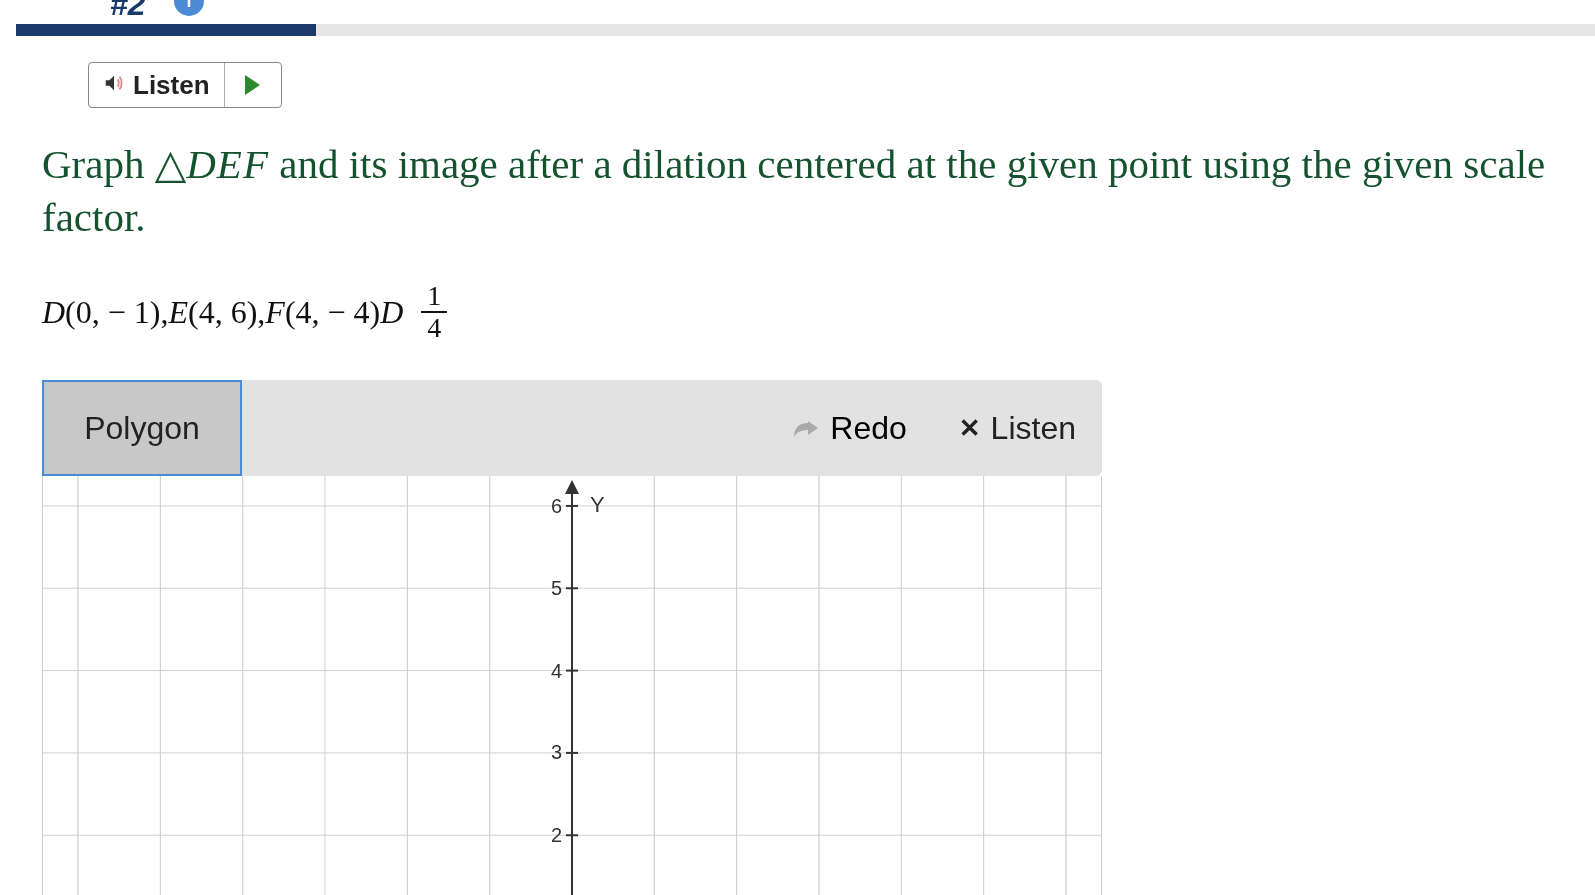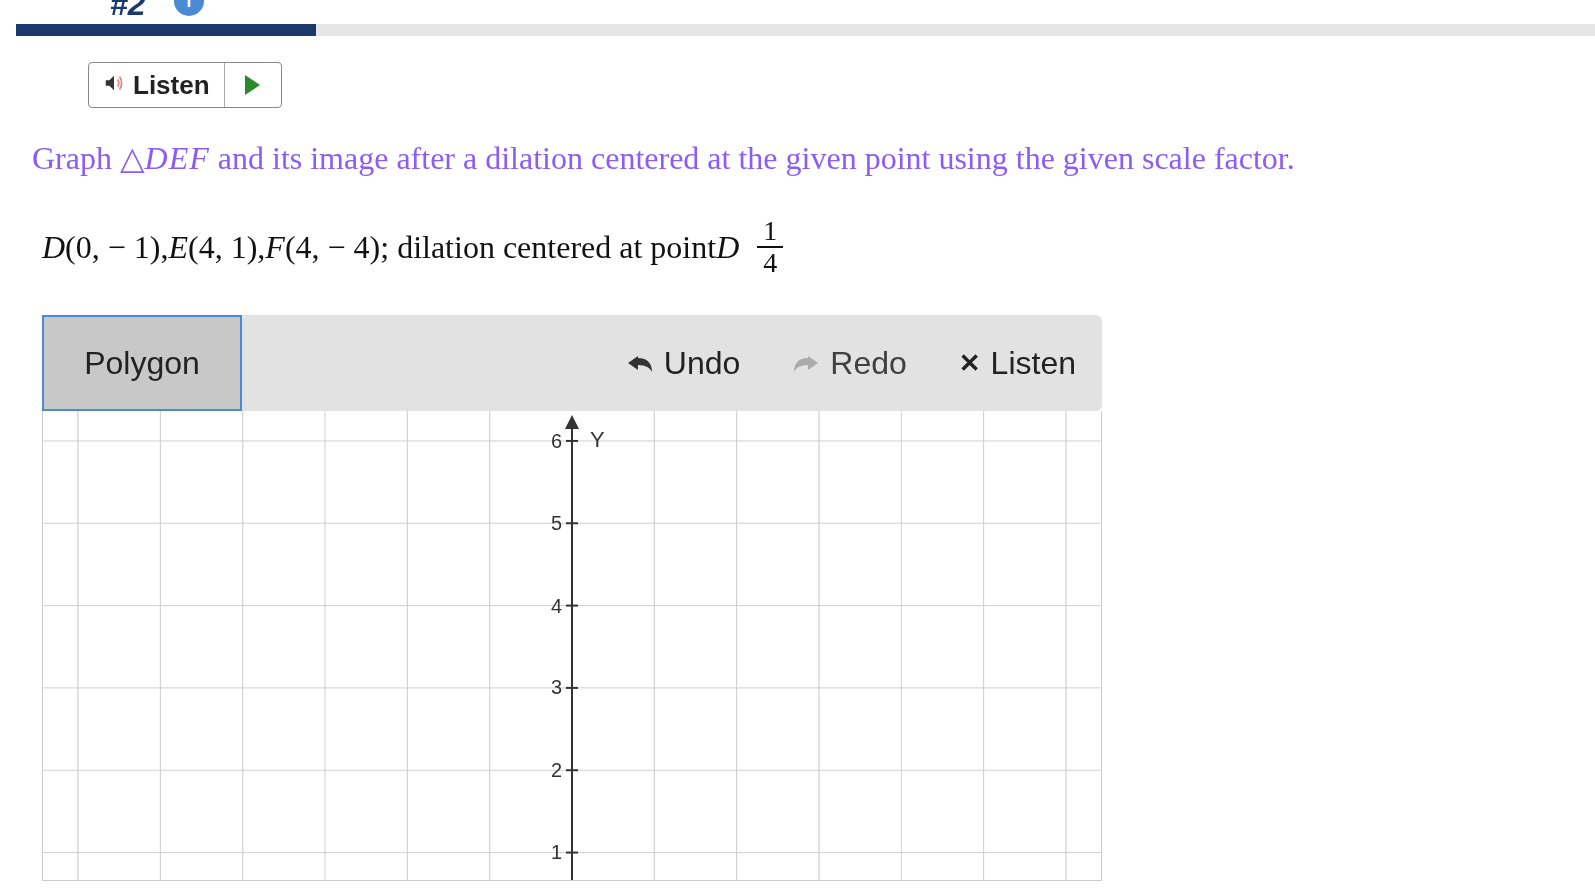--- a/index.html
+++ b/index.html
@@ -87,23 +87,23 @@
   .speaker-icon svg { width: 22px; height: 22px; }
   .play-tri {
     width: 0; height: 0;
     border-left: 15px solid #2a8a2a;
     border-top: 10px solid transparent;
     border-bottom: 10px solid transparent;
   }
 
   
   .problem {
-    margin: 30px 0 0 32px;
-    font-size: 32px;
-    color: #8b5cf6;
+    margin: 30px 0 0 42px;
+    font-size: 41px;
+    color: #14532d;
     line-height: 1.3;
     font-family: Georgia, 'Times New Roman', serif;
   }
   .problem .mathit {
     font-style: italic;
     letter-spacing: 1px;
   }
   .problem .tri {
     font-family: Arial, sans-serif;
     letter-spacing: 0;
@@ -153,21 +153,21 @@
   }
   .tool-spacer { flex: 1; }
   .tool-btn {
     display: flex;
     align-items: center;
     gap: 10px;
     padding: 0 26px;
     font-size: 32px;
     color: #222;
   }
-  .tool-btn.disabled { color: #404040; }
+  .tool-btn.disabled { color: #000000; }
   .tool-btn svg { width: 28px; height: 22px; }
   .reset-x { font-size: 26px; font-weight: 700; }
 
   .graph {
     position: relative;
     height: 470px;
     border-left: 1px solid #ccc;
     border-right: 1px solid #ccc;
     border-bottom: 1px solid #ccc;
     overflow: hidden;
@@ -226,44 +226,35 @@
   <span>Graph </span>
   <span class="tri">△</span><span class="mathit">DEF</span>
   <span> and its image after a dilation centered at the given point using the given scale factor.</span>
 </div>
 
 <div class="coords-line">
   <span class="mi">D</span>
     <span>(0, − 1)</span>
   <span>, </span>
   <span class="mi">E</span>
-    <span>(4, 1)</span>
+    <span>(4, 6)</span>
   <span>, </span>
   <span class="mi">F</span>
     <span>(4, − 4)</span>
-  <span> ; dilation centered at point </span>
   <span class="mi">D</span>
   <span class="frac">
     <span class="num">1</span>
     <span class="den">4</span>
   </span>
 </div>
 
 <div class="widget">
   <div class="toolbar">
     <div class="tool-polygon">Polygon</div>
     <div class="tool-spacer"></div>
-    <div class="tool-btn">
-      <span>
-        <svg viewBox="0 0 28 22">
-            <path fill="#333" d="M12 4 L2 11 L12 18 L12 13 C20 13 24 16 26 20 C26 10 20 6 12 6 Z"></path>
-          </svg>
-      </span>
-      <span>Undo</span>
-    </div>
     <div class="tool-btn disabled">
       <span>
         <svg viewBox="0 0 28 22">
             <path fill="#aaa" d="M16 4 L26 11 L16 18 L16 13 C8 13 4 16 2 20 C2 10 8 6 16 6 Z"></path>
           </svg>
       </span>
       <span>Redo</span>
     </div>
     <div class="tool-btn">
       <span class="reset-x">✕</span>

